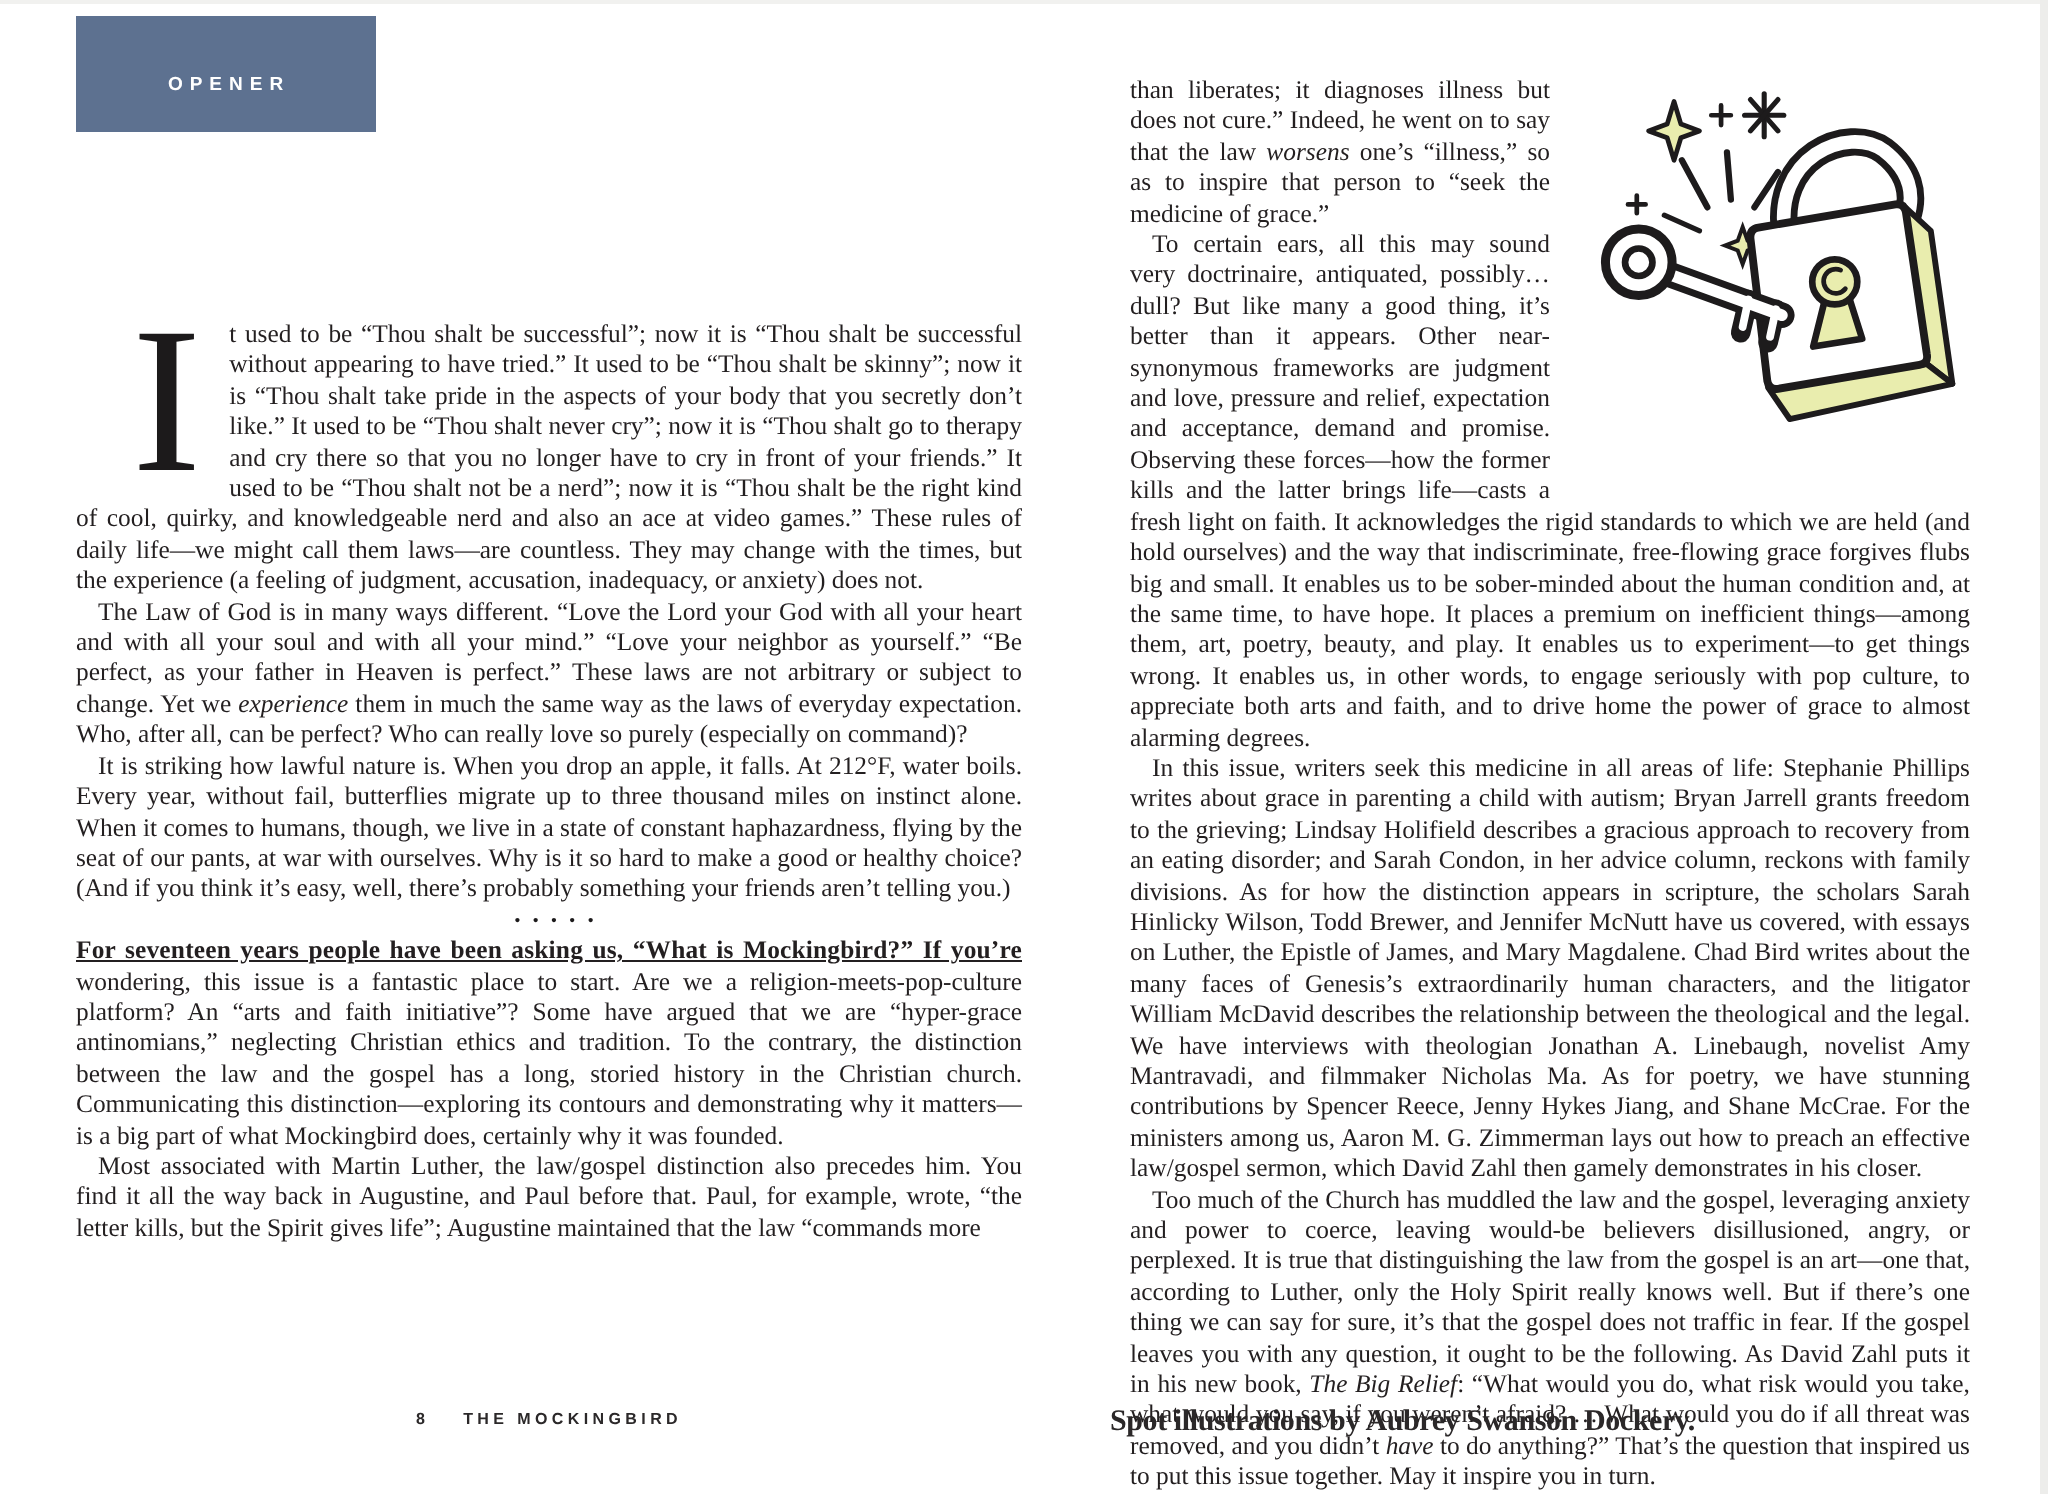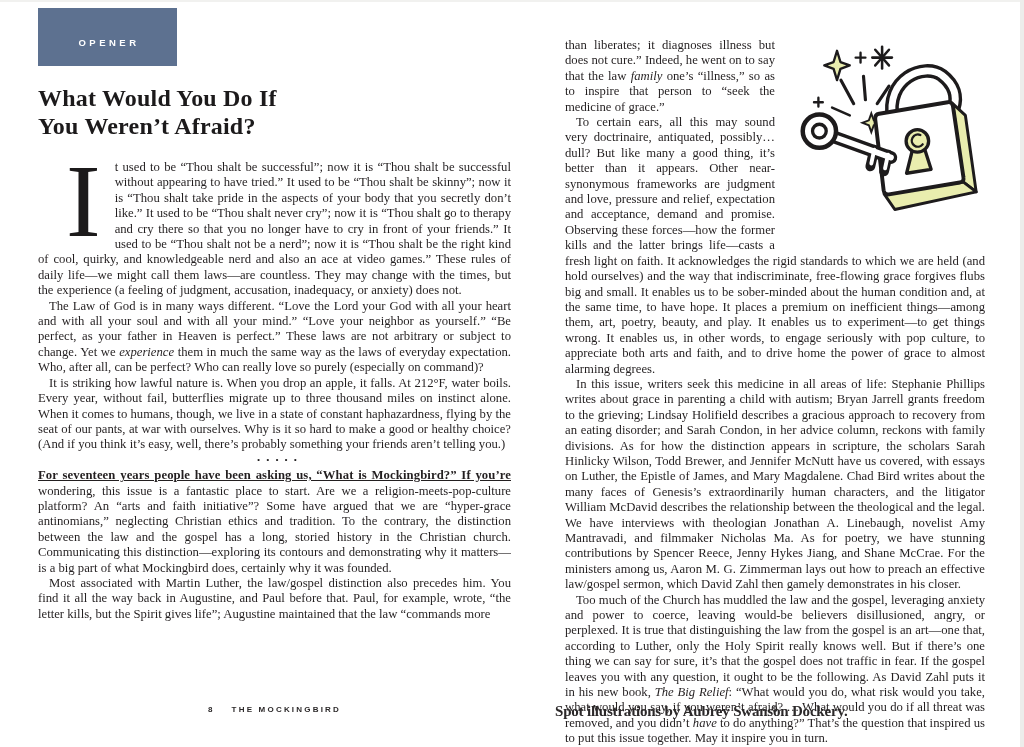--- a/index.html
+++ b/index.html
@@ -7,21 +7,21 @@
     width:1024px; height:747px; position:relative; overflow:hidden;
     font-family:"Liberation Serif", serif; color:#231f20;
   }
   .spread { position:absolute; inset:0; background:#ffffff; }
   .edge-right { position:absolute; top:0; right:0; width:4px; height:747px; background:#ededeb; }
   .edge-top { position:absolute; top:0; left:0; width:1024px; height:2px; background:#f1f1ef; }
 
   
   .page-left { position:absolute; left:38px; top:0; width:473px; height:747px; }
   .opener-badge {
-    position:absolute; left:0; top:8px; width:139px; height:58px;
+    position:absolute; left:0; top:8px; width:150px; height:58px;
     background:#5d7190; display:flex; align-items:center; justify-content:center;
   }
   .opener-badge span {
     color:#ffffff; font-family:"Liberation Sans", sans-serif;
     font-size:9.5px; font-weight:bold; letter-spacing:3.5px; padding-top:10px; padding-left:3px;
   }
   .headline {
     position:absolute; left:0; top:84px; margin:0;
     font-size:24px; line-height:28px; font-weight:bold; color:#1c1a1b; letter-spacing:0.2px;
   }
@@ -72,24 +72,20 @@
 </head>
 <body>
 
 <div class="spread">
 
   <section class="page-left">
     <div class="opener-badge">
       <span>OPENER</span>
     </div>
 
-    <h1 class="headline">
-      <span>What Would You Do If</span><br>
-      <span>You Weren’t Afraid?</span>
-    </h1>
 
     <div class="body-left">
       <p class="no-indent"><span class="dropcap">I</span><span>t used to be “Thou shalt be successful”; now it is “Thou shalt be successful without appearing to have tried.” It used to be “Thou shalt be skinny”; now it is “Thou shalt take pride in the aspects of your body that you secretly don’t like.” It used to be “Thou shalt never cry”; now it is “Thou shalt go to therapy and cry there so that you no longer have to cry in front of your friends.” It used to be “Thou shalt not be a nerd”; now it is “Thou shalt be the right kind of cool, quirky, and knowledgeable nerd and also an ace at video games.” These rules of daily life—we might call them laws—are countless. They may change with the times, but the experience (a feeling of judgment, accusation, inadequacy, or anxiety) does not.</span></p>
       <p>The Law of God is in many ways different. “Love the Lord your God with all your heart and with all your soul and with all your mind.” “Love your neighbor as yourself.” “Be perfect, as your father in Heaven is perfect.” These laws are not arbitrary or subject to change. Yet we <i>experience</i> them in much the same way as the laws of everyday expectation. Who, after all, can be perfect? Who can really love so purely (especially on command)?</p>
       <p>It is striking how lawful nature is. When you drop an apple, it falls. At 212°F, water boils. Every year, without fail, butterflies migrate up to three thousand miles on instinct alone. When it comes to humans, though, we live in a state of constant haphazardness, flying by the seat of our pants, at war with ourselves. Why is it so hard to make a good or healthy choice? (And if you think it’s easy, well, there’s probably something your friends aren’t telling you.)</p>
       <p class="separator">•••••</p>
       <p class="no-indent lead"><b>For seventeen years people have been asking us, “What is Mockingbird?” If you’re</b> wondering, this issue is a fantastic place to start. Are we a religion-meets-pop-culture platform? An “arts and faith initiative”? Some have argued that we are “hyper-grace antinomians,” neglecting Christian ethics and tradition. To the contrary, the distinction between the law and the gospel has a long, storied history in the Christian church. Communicating this distinction—exploring its contours and demonstrating why it matters—is a big part of what Mockingbird does, certainly why it was founded.</p>
       <p>Most associated with Martin Luther, the law/gospel distinction also precedes him. You find it all the way back in Augustine, and Paul before that. Paul, for example, wrote, “the letter kills, but the Spirit gives life”; Augustine maintained that the law “commands more</p>
     </div>
 
@@ -152,21 +148,21 @@
             <path d="M101,114 L97,131" stroke="#1d1b1c" stroke-width="10" stroke-linecap="round" fill="none"></path>
             <path d="M46,96 L104,117" stroke="#ffffff" stroke-width="6" stroke-linecap="round" fill="none"></path>
             <path d="M87,109 L84,123" stroke="#ffffff" stroke-width="4" stroke-linecap="round" fill="none"></path>
             <path d="M101,114 L98,128" stroke="#ffffff" stroke-width="4" stroke-linecap="round" fill="none"></path>
             <circle cx="31" cy="90" r="17" fill="#ffffff" stroke="#1d1b1c" stroke-width="4.6"></circle>
             <circle cx="31" cy="90" r="7" fill="#ffffff" stroke="#1d1b1c" stroke-width="3.4"></circle>
           </g>
         </svg>
       </div>
 
-      <p class="no-indent">than liberates; it diagnoses illness but does not cure.” Indeed, he went on to say that the law <i>family</i> one’s “illness,” so as to inspire that person to “seek the medicine of grace.”</p>
+      <p class="no-indent">than liberates; it diagnoses illness but does not cure.” Indeed, he went on to say that the law <i>worsens</i> one’s “illness,” so as to inspire that person to “seek the medicine of grace.”</p>
       <p>To certain ears, all this may sound very doctrinaire, antiquated, possibly…dull? But like many a good thing, it’s better than it appears. Other near-synonymous frameworks are judgment and love, pressure and relief, expectation and acceptance, demand and promise. Observing these forces—how the former kills and the latter brings life—casts a fresh light on faith. It acknowledges the rigid standards to which we are held (and hold ourselves) and the way that indiscriminate, free-flowing grace forgives flubs big and small. It enables us to be sober-minded about the human condition and, at the same time, to have hope. It places a premium on inefficient things—among them, art, poetry, beauty, and play. It enables us to experiment—to get things wrong. It enables us, in other words, to engage seriously with pop culture, to appreciate both arts and faith, and to drive home the power of grace to almost alarming degrees.</p>
       <p>In this issue, writers seek this medicine in all areas of life: Stephanie Phillips writes about grace in parenting a child with autism; Bryan Jarrell grants freedom to the grieving; Lindsay Holifield describes a gracious approach to recovery from an eating disorder; and Sarah Condon, in her advice column, reckons with family divisions. As for how the distinction appears in scripture, the scholars Sarah Hinlicky Wilson, Todd Brewer, and Jennifer McNutt have us covered, with essays on Luther, the Epistle of James, and Mary Magdalene. Chad Bird writes about the many faces of Genesis’s extraordinarily human characters, and the litigator William McDavid describes the relationship between the theological and the legal. We have interviews with theologian Jonathan A. Linebaugh, novelist Amy Mantravadi, and filmmaker Nicholas Ma. As for poetry, we have stunning contributions by Spencer Reece, Jenny Hykes Jiang, and Shane McCrae. For the ministers among us, Aaron M. G. Zimmerman lays out how to preach an effective law/gospel sermon, which David Zahl then gamely demonstrates in his closer.</p>
       <p>Too much of the Church has muddled the law and the gospel, leveraging anxiety and power to coerce, leaving would-be believers disillusioned, angry, or perplexed. It is true that distinguishing the law from the gospel is an art—one that, according to Luther, only the Holy Spirit really knows well. But if there’s one thing we can say for sure, it’s that the gospel does not traffic in fear. If the gospel leaves you with any question, it ought to be the following. As David Zahl puts it in his new book, <i>The Big Relief</i>: “What would you do, what risk would you take, what would you say, if you weren’t afraid? … What would you do if all threat was removed, and you didn’t <i>have</i> to do anything?” That’s the question that inspired us to put this issue together. May it inspire you in turn.</p>
       <p class="signature">—The Editors</p>
     </div>
 
     <div class="footer-right">
       <span class="credit">Spot illustrations by Aubrey Swanson Dockery.</span>
       <span class="pagenum">9</span>
     </div>

